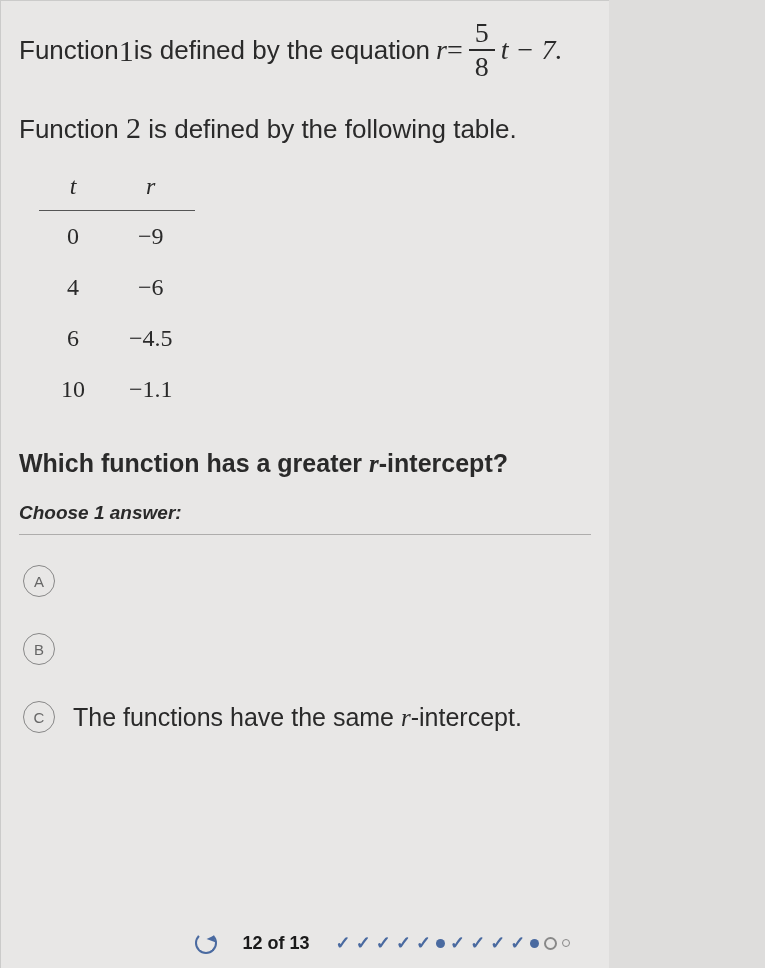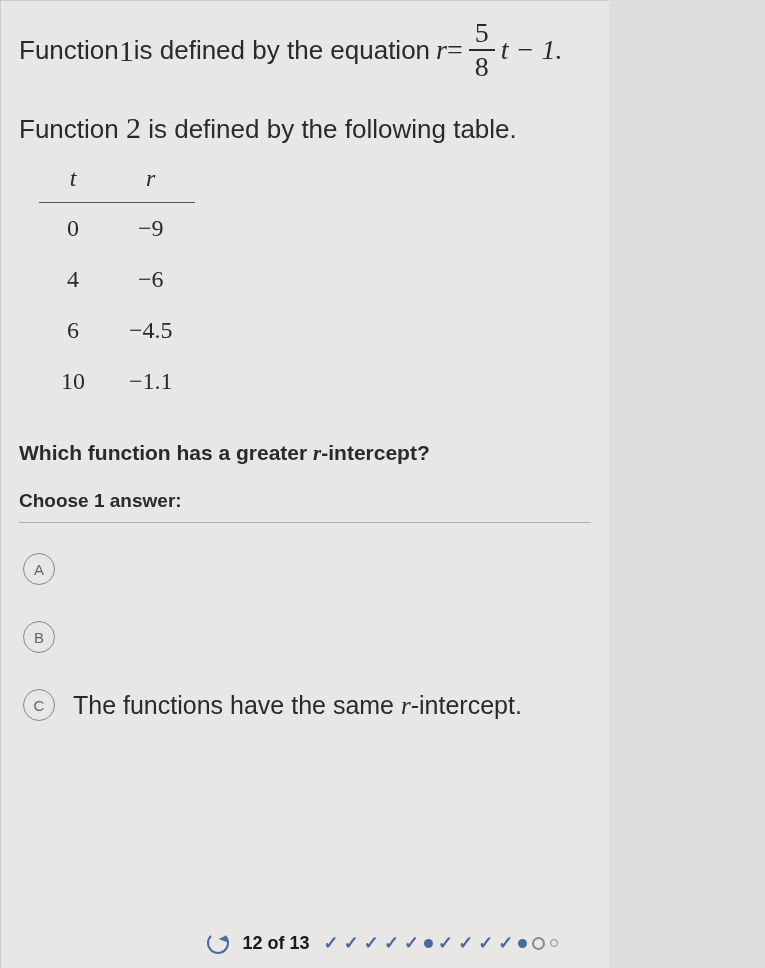--- a/index.html
+++ b/index.html
@@ -32,47 +32,48 @@
   }
   .big-num { font-family: Georgia, 'Times New Roman', serif; font-size: 30px; }
   .eqwrap { display:inline-flex; align-items:center; font-family: Georgia, 'Times New Roman', serif; font-style: italic; font-size:28px; margin-left:6px;}
   .eqwrap .r { }
   .frac {
     display:inline-flex; flex-direction:column; align-items:center; font-style:normal; margin: 0 6px;
     line-height: 1;
   }
   .frac .num { font-size:28px; border-bottom: 2px solid #2a2a2a; padding: 0 6px 2px 6px;}
   .frac .den { font-size:28px; padding-top:2px;}
-  .subline { font-size:26px; margin-bottom:12px; }
+  .subline { font-size:26px; margin-bottom:20px; }
   table.data {
     border-collapse: collapse;
     margin: 10px 0 34px 20px;
     font-family: Georgia, 'Times New Roman', serif;
     font-size: 24px;
   }
   table.data th {
     font-style: italic;
     font-weight: normal;
     padding: 8px 22px 10px 22px;
     border-bottom: 1.5px solid #555;
     text-align: center;
   }
   table.data td {
     padding: 12px 22px;
     text-align: center;
   }
   .question2 {
-    font-size: 21px;
+    font-size: 25px;
     margin-bottom: 24px;
   }
   .ivar { font-family: Georgia, 'Times New Roman', serif; font-style: italic; }
   .choose {
     font-size: 19px;
     font-weight: 600;
     margin-bottom: 10px;
+    font-style: italic;
   }
   .divider {
     height:1px; background: rgba(0,0,0,0.25); margin: 6px 0 12px 0;
   }
   .answers .opt {
     display:flex; align-items:center;
     padding: 18px 4px;
     font-size: 25px;
     gap: 18px;
   }
@@ -81,21 +82,21 @@
     border: 1.5px solid #888;
     display:inline-flex; align-items:center; justify-content:center;
     font-size: 15px; color:#666; font-weight:500;
     flex-shrink:0;
   }
   .bottom-bar {
     position:absolute;
     left:0; right:0;
     bottom: 14px;
     display:flex; align-items:center; justify-content:center;
-    gap: 14px;
+    gap: 26px;
     font-size: 18px;
     font-weight:700;
     color:#1a1a1a;
   }
   .refresh {
     width:22px; height:22px; border:2.5px solid #4a6aa0; border-top-color:transparent;
     border-radius:50%; position:relative;
   }
   .refresh::after{
     content:""; position:absolute; top:-3px; right:-3px;
@@ -117,21 +118,21 @@
     <span>Function </span>
     <span class="big-num">1</span>
     <span> is defined by the equation </span>
     <span class="eqwrap">
       <span class="r">r</span>
       <span style="font-style:normal;"> = </span>
       <span class="frac">
         <span class="num">5</span>
         <span class="den">8</span>
       </span>
-      <span>t − 1.</span>
+      <span>t − 7.</span>
     </span>
   </div>
 
   <div class="subline">
     <span>Function </span>
     <span class="big-num">2</span>
     <span> is defined by the following table.</span>
   </div>
 
   <table class="data">

